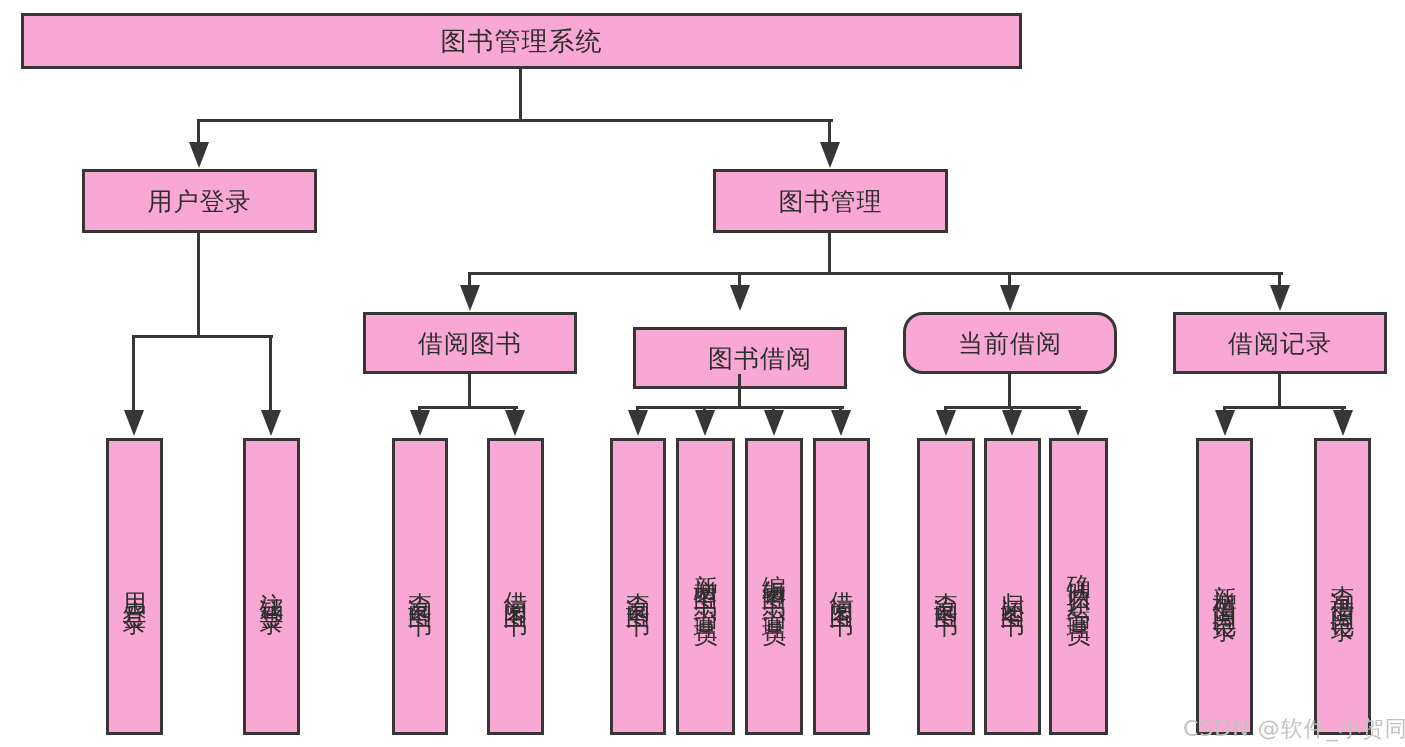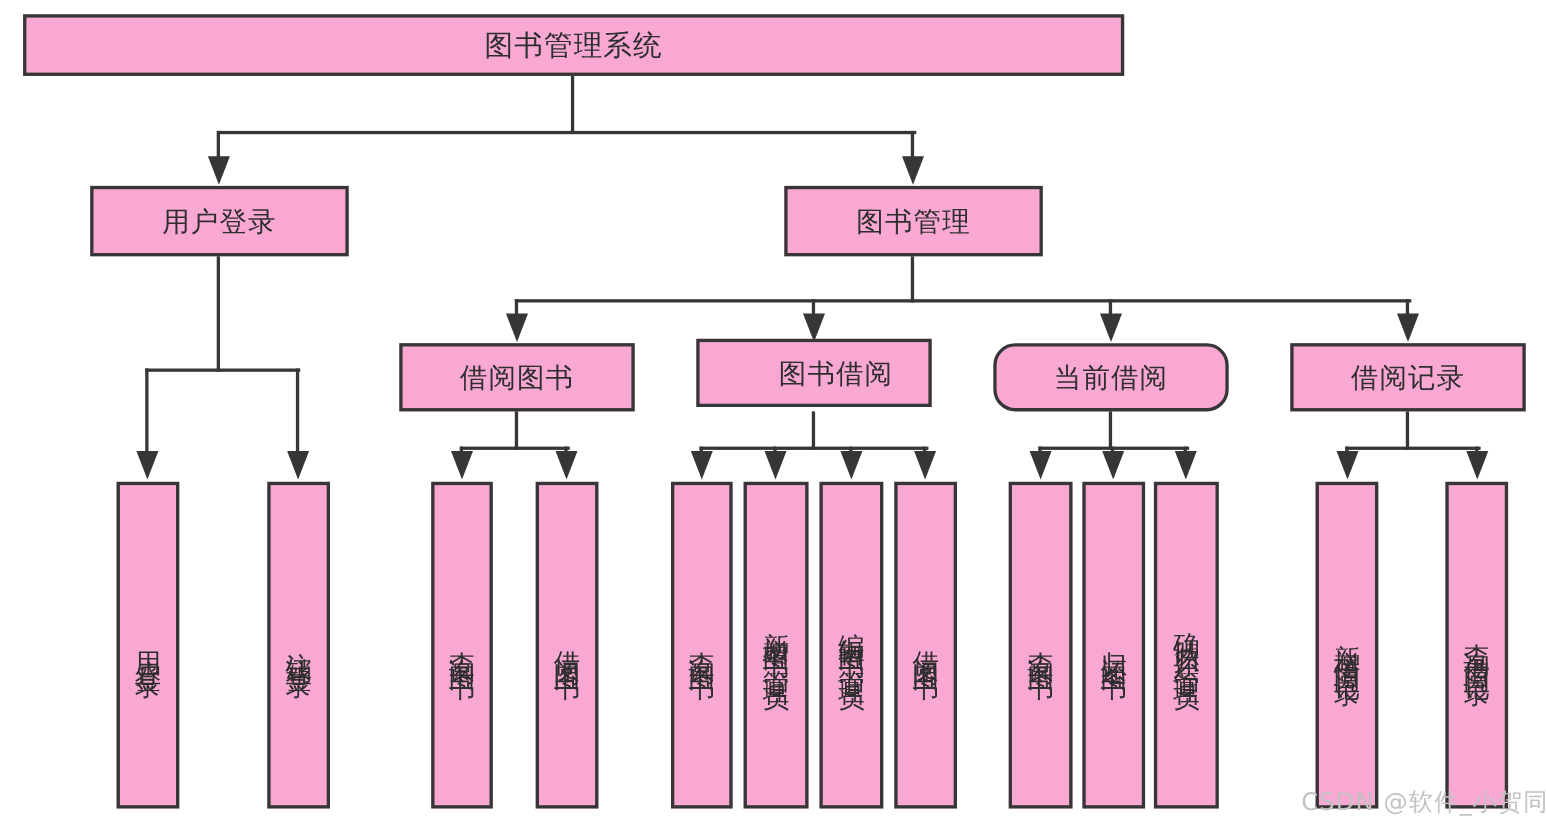--- a/index.html
+++ b/index.html
@@ -84,21 +84,21 @@
   <div class="vline" style="left:468px;top:272px;height:16px;"></div>
   <div class="vline" style="left:738px;top:272px;height:16px;"></div>
   <div class="vline" style="left:1008px;top:272px;height:16px;"></div>
   <div class="vline" style="left:1278px;top:272px;height:16px;"></div>
   <div class="arrow" style="left:460px;top:285px;"></div>
   <div class="arrow" style="left:730px;top:285px;"></div>
   <div class="arrow" style="left:1000px;top:285px;"></div>
   <div class="arrow" style="left:1270px;top:285px;"></div>
 
   <div class="box h" style="left:363px;top:312px;width:214px;height:62px;">借阅图书</div>
-  <div class="box h" style="left:633px;top:308px;width:214px;height:62px;padding-left:40px;">图书借阅</div>
+  <div class="box h" style="left:633px;top:327px;width:214px;height:62px;padding-left:40px;">图书借阅</div>
   <div class="box h" style="left:903px;top:312px;width:214px;height:62px;border-radius:20px;">当前借阅</div>
   <div class="box h" style="left:1173px;top:312px;width:214px;height:62px;">借阅记录</div>
 
   <div class="vline" style="left:468px;top:374px;height:35px;"></div>
   <div class="vline" style="left:738px;top:374px;height:35px;"></div>
   <div class="vline" style="left:1008px;top:374px;height:35px;"></div>
   <div class="vline" style="left:1278px;top:374px;height:35px;"></div>
 
   <div class="hline" style="left:418px;top:406px;width:100px;"></div>
   <div class="hline" style="left:636px;top:406px;width:208px;"></div>

